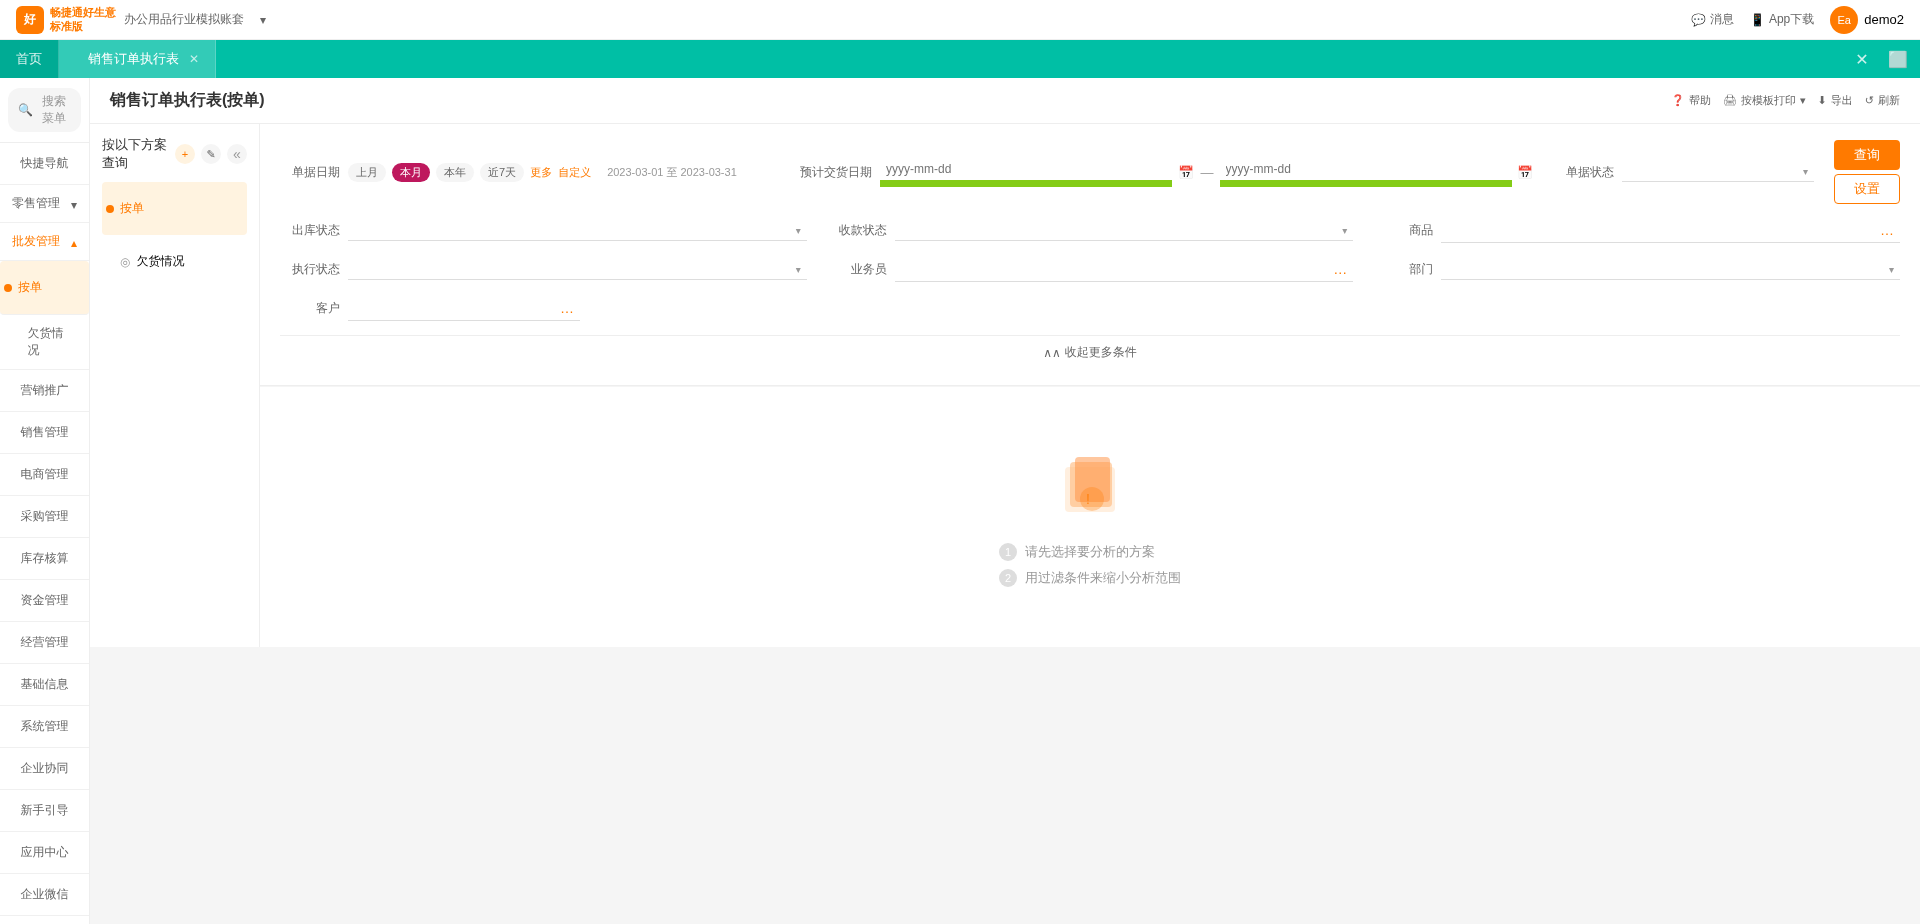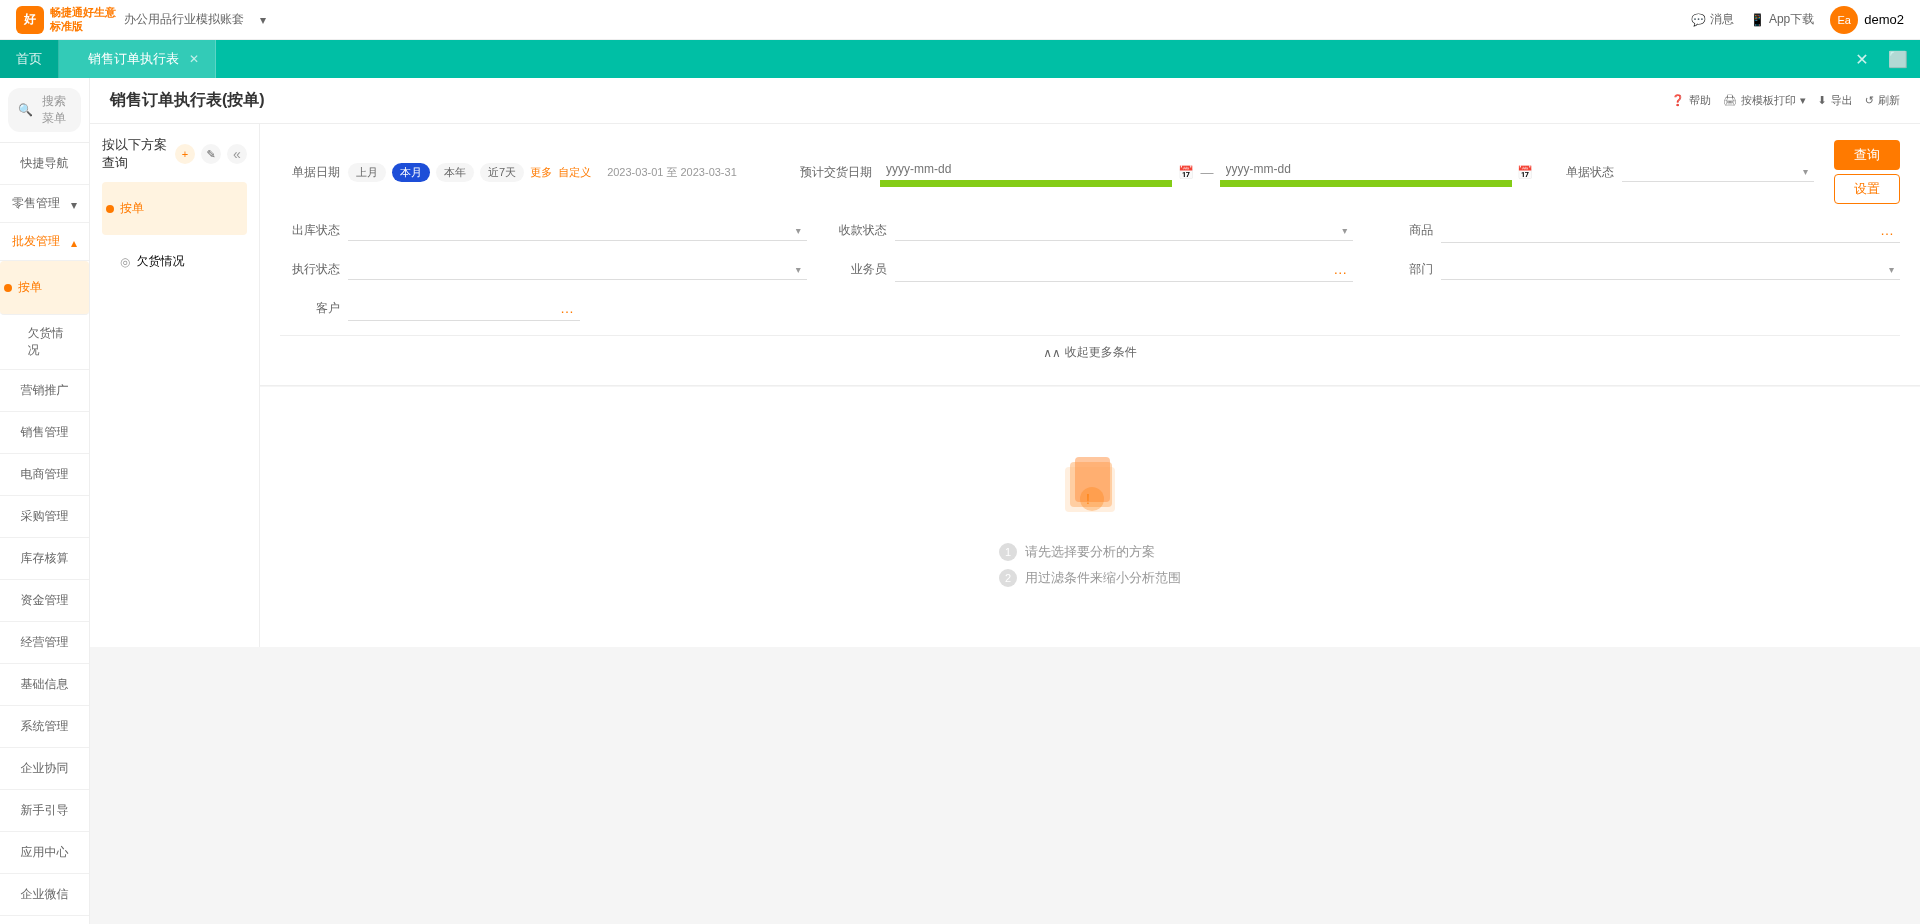--- a/index.html
+++ b/index.html
@@ -164,21 +164,21 @@
       justify-content: space-between;
       cursor: pointer;
     }
     .filter-date-range { display: flex; align-items: center; gap: 6px; flex: 1; }
     .date-input { border: none; border-bottom: 7px solid #84cc16; padding: 4px 6px; font-size: 12px; color: #999; background: transparent; outline: none; flex: 1; min-width: 90px; }
     .date-icon { color: #ff7a00; font-size: 13px; cursor: pointer; }
     .date-sep { color: #999; }
     .filter-tags { display: flex; align-items: center; gap: 6px; }
     .tag { padding: 2px 8px; border-radius: 10px; font-size: 11px; cursor: pointer; }
     .tag.default { background: #f5f5f5; color: #666; }
-    .tag.active { background: #1d4ed8; color: white; }
+    .tag.active { background: #be185d; color: white; }
     .more-link { color: #ff7a00; font-size: 11px; cursor: pointer; }
     .filter-date-label { font-size: 11px; color: #999; }
     .filter-more-dots { color: #ff7a00; font-size: 14px; cursor: pointer; }
     .query-btn {
       background: #ff7a00;
       color: white;
       border: none;
       padding: 6px 20px;
       border-radius: 4px;
       font-size: 13px;

